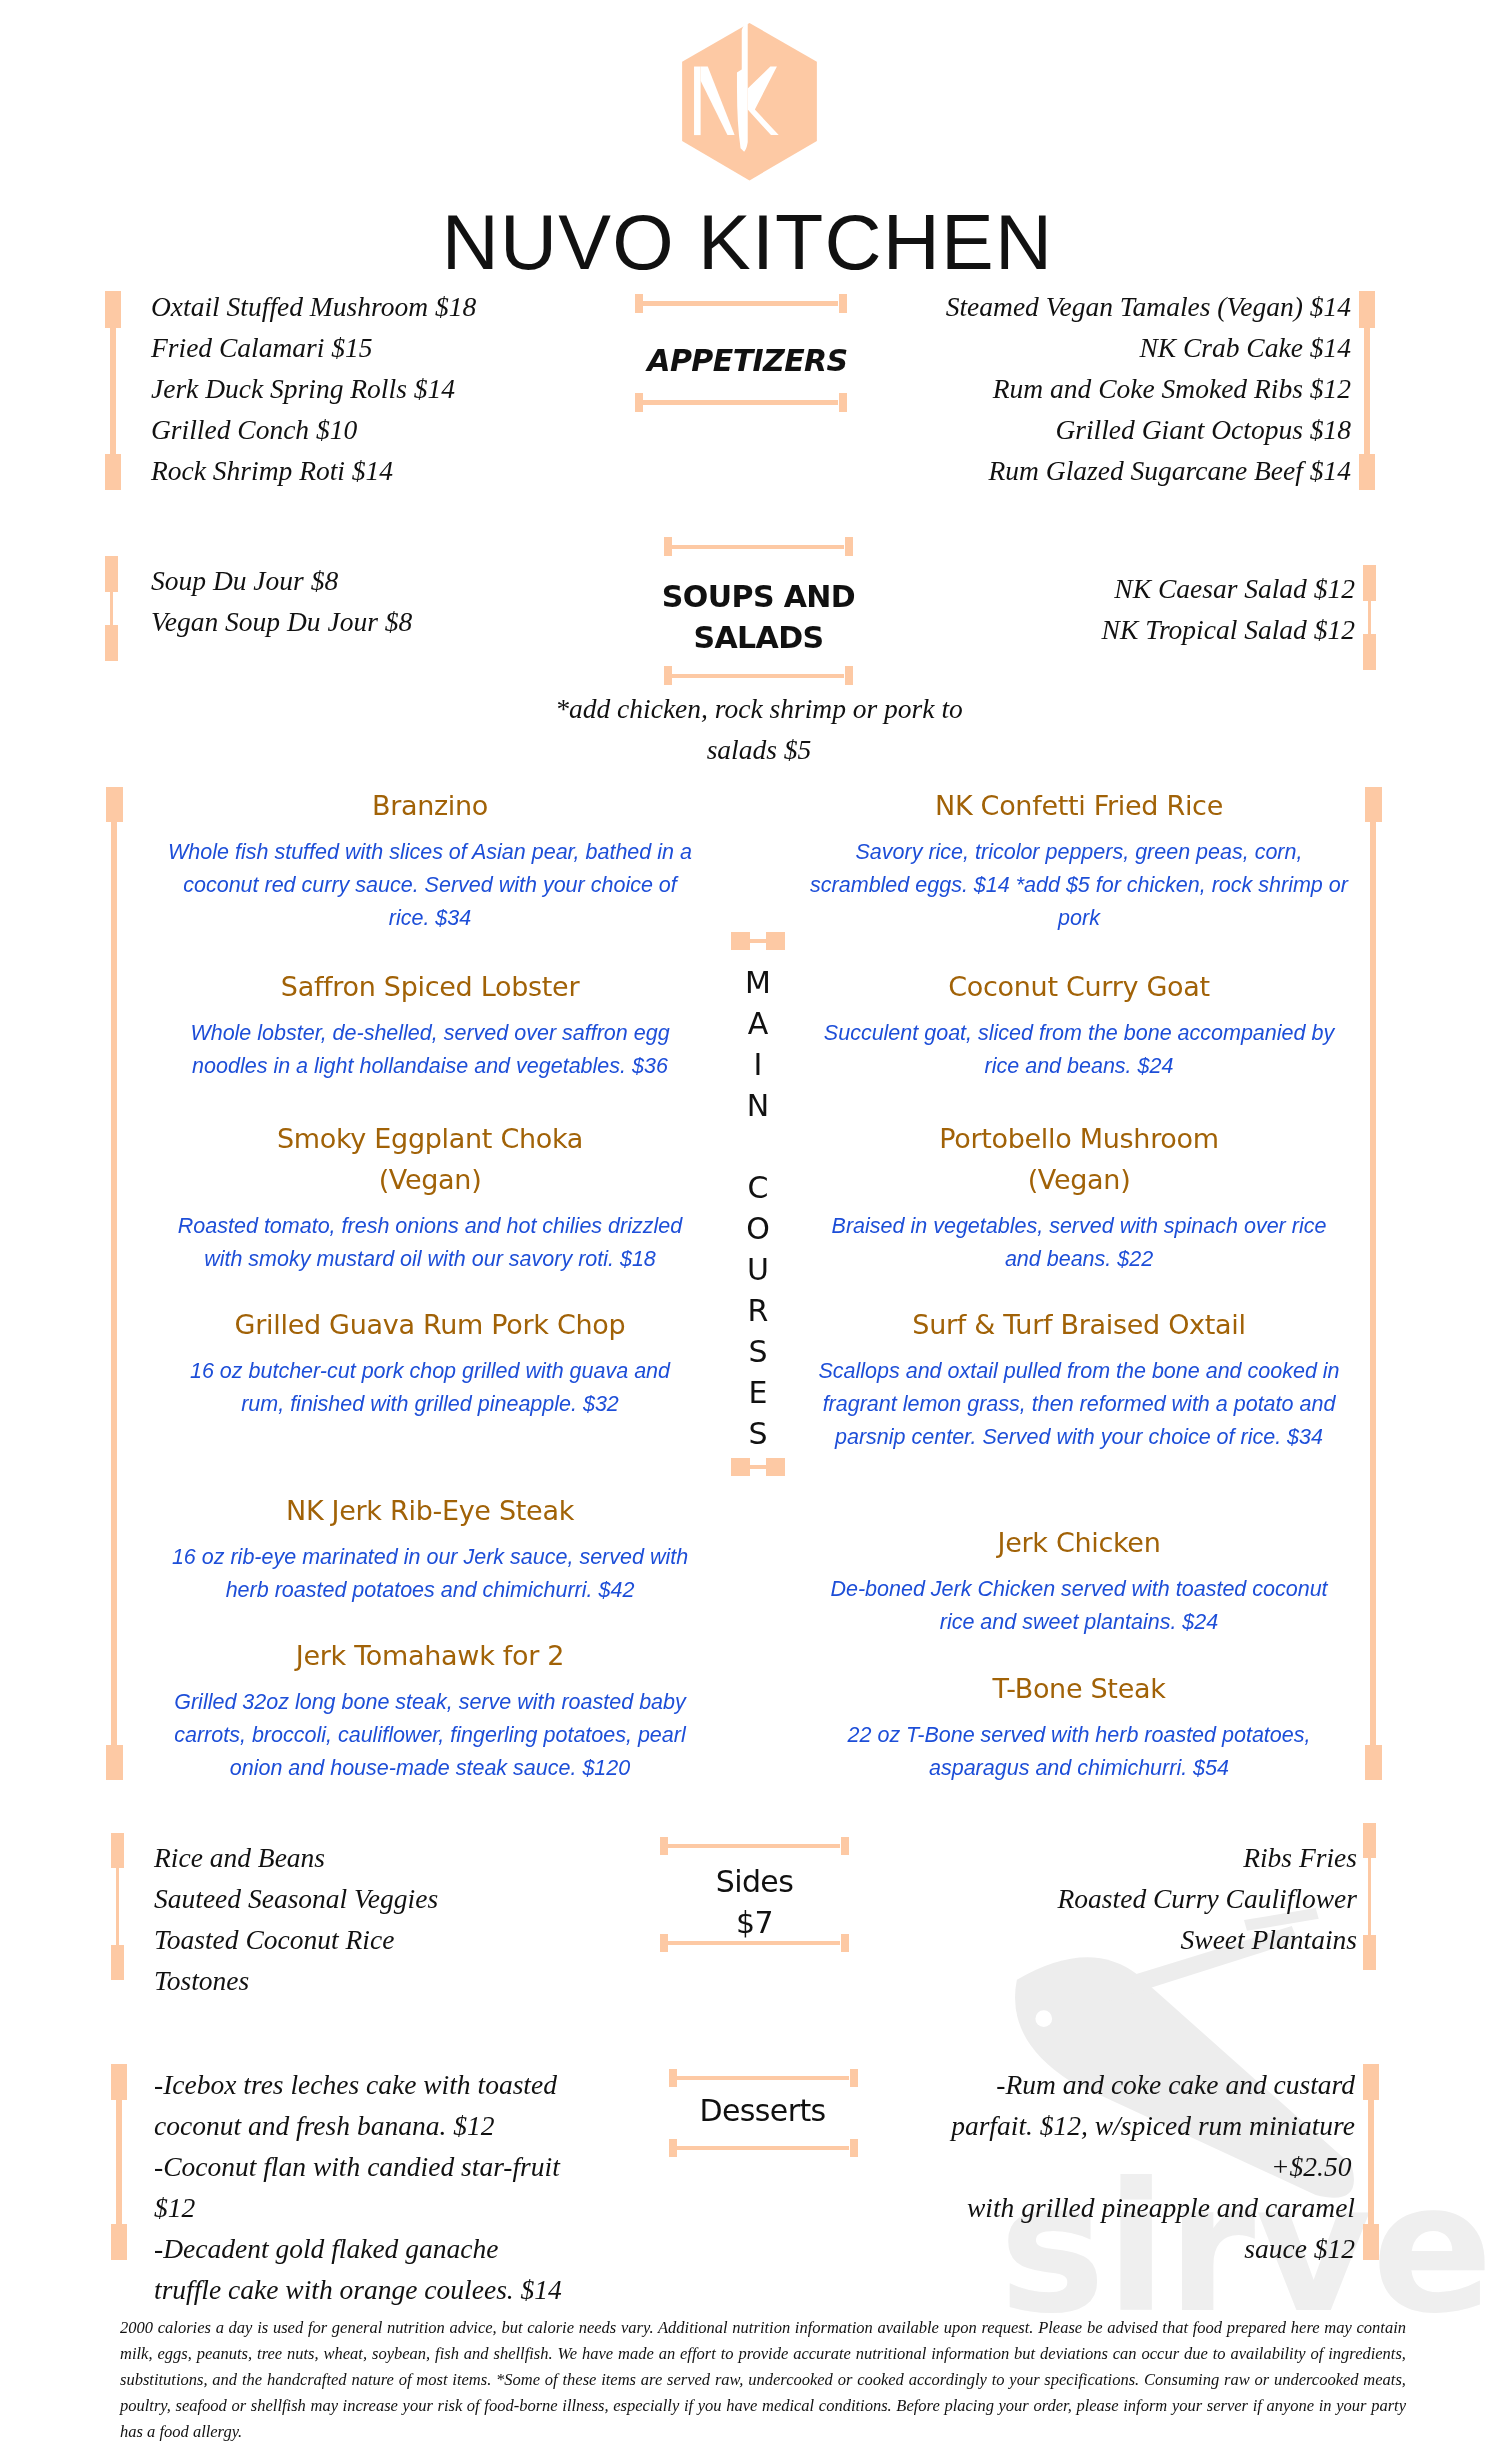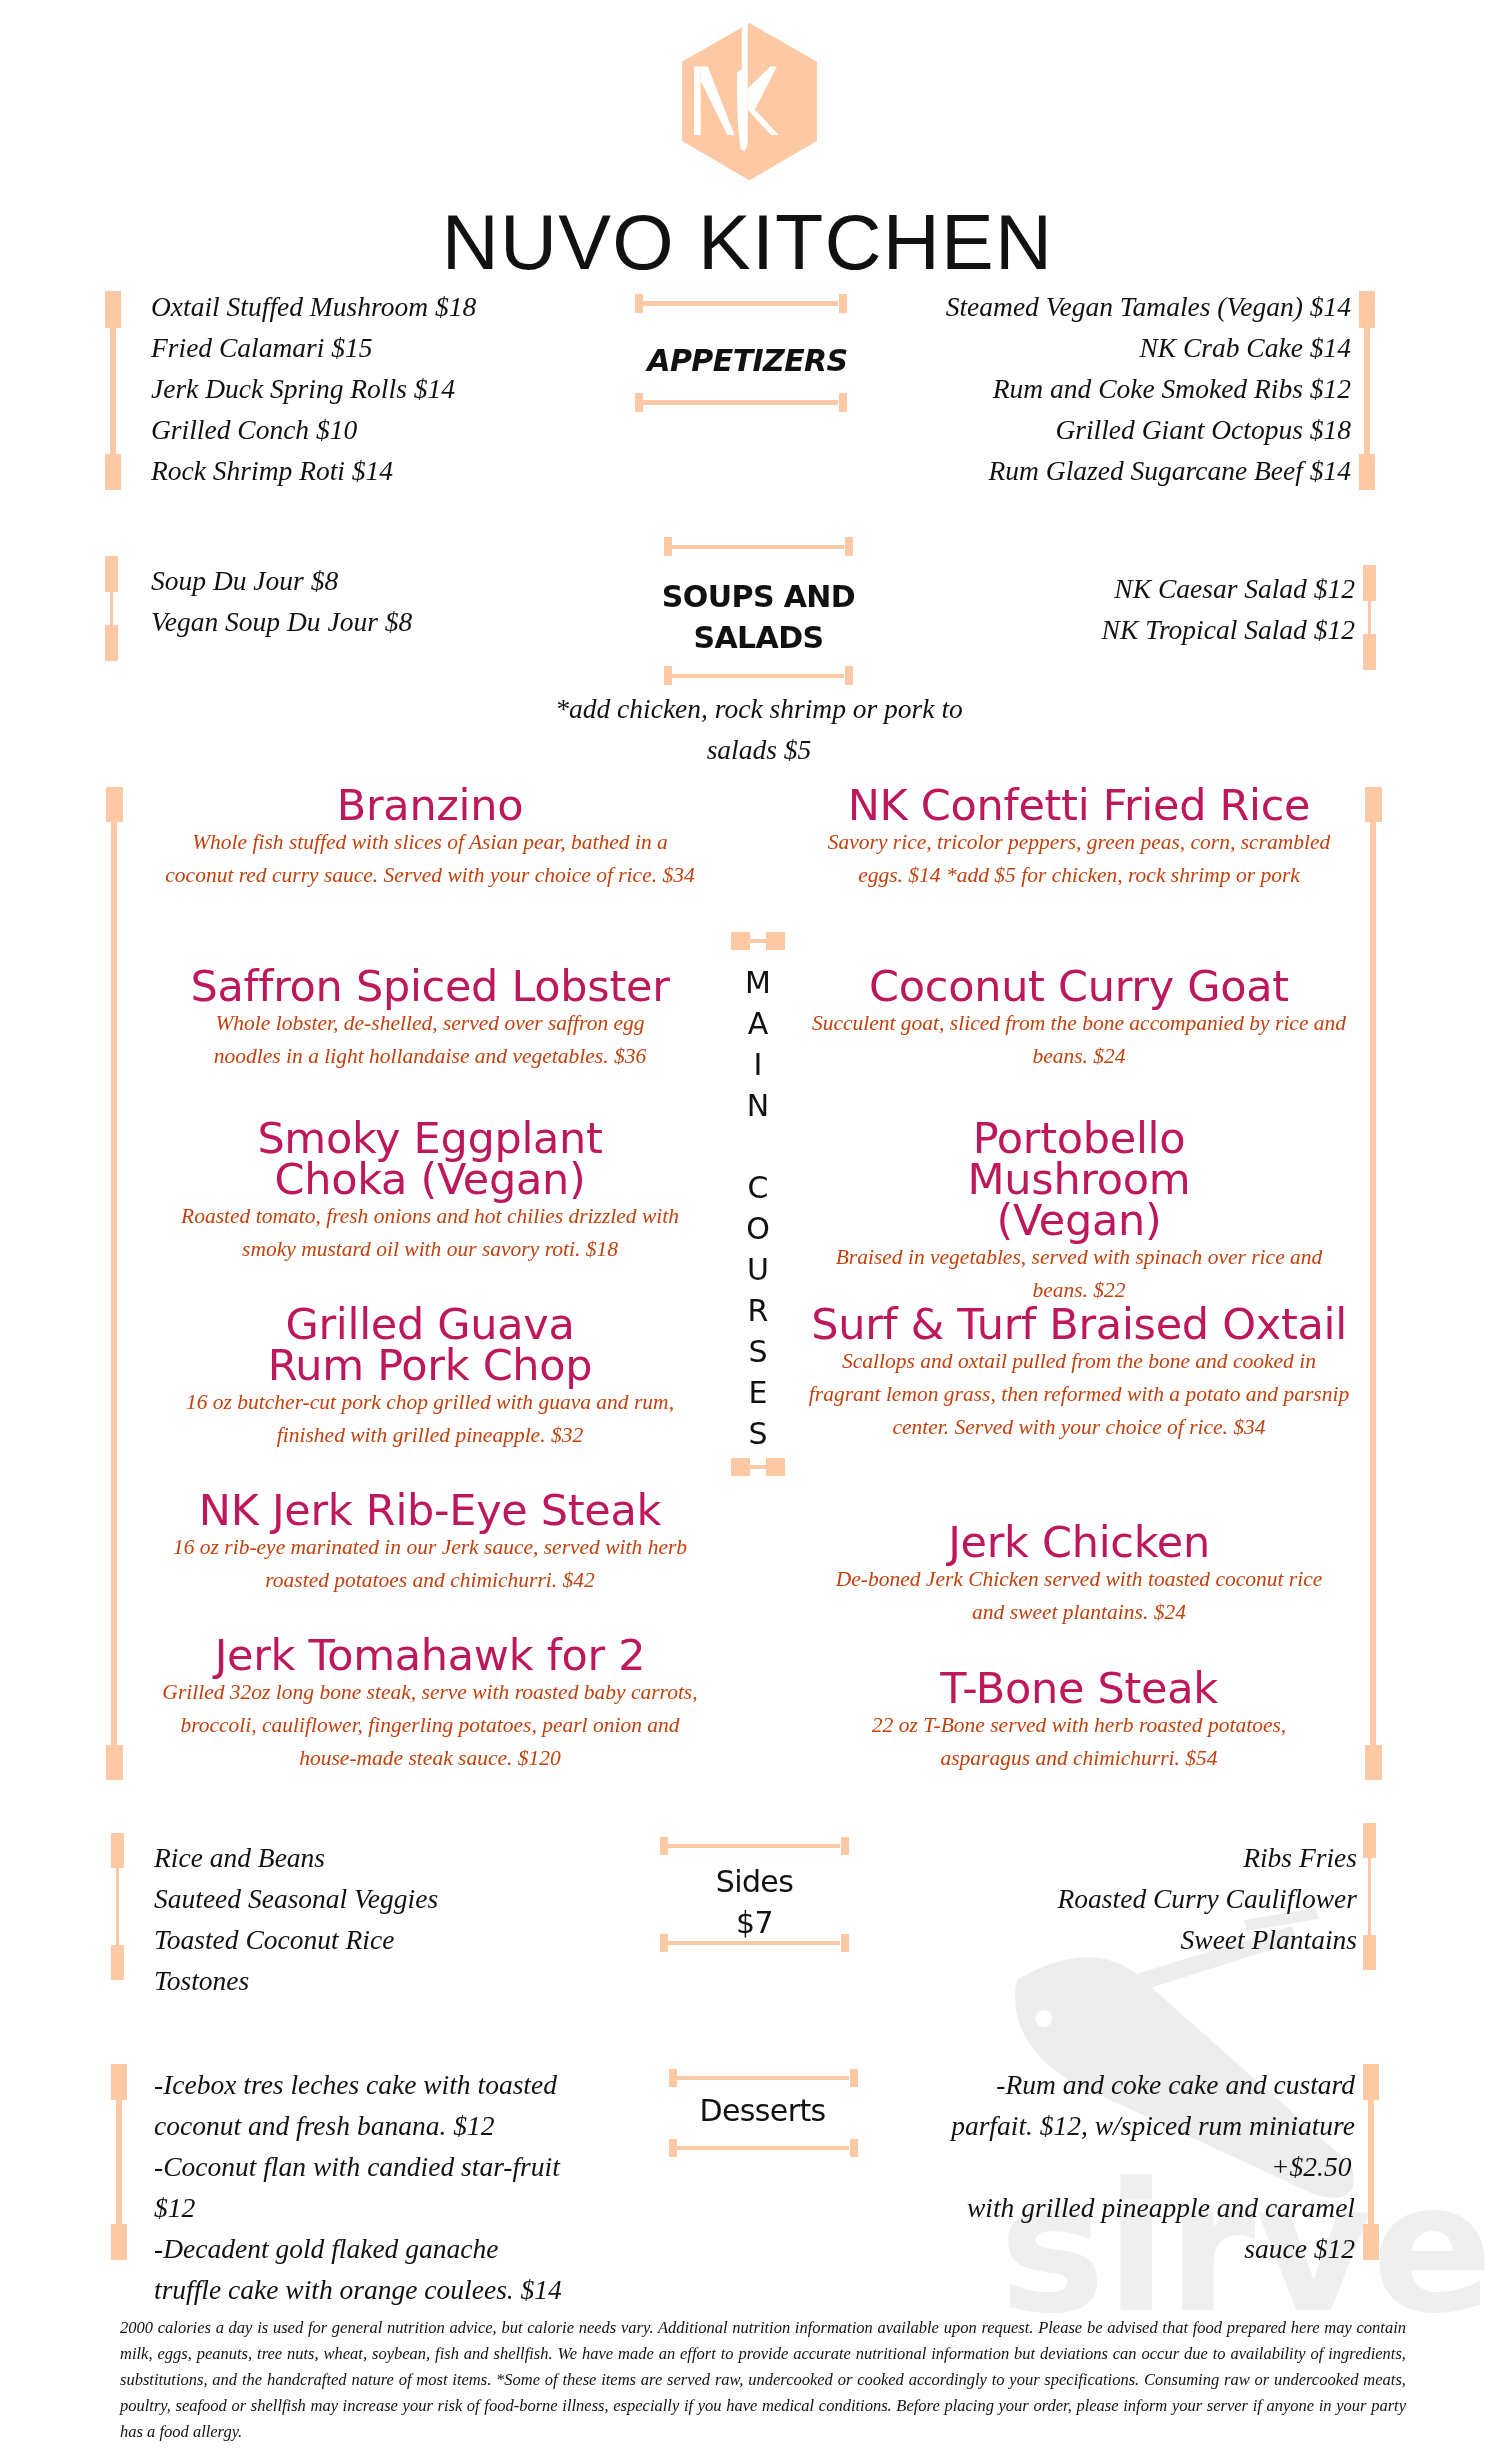--- a/index.html
+++ b/index.html
@@ -15,22 +15,22 @@
   .vbr .cap { position: absolute; left: 0; width: 100%; background: #FDC9A4; }
   .vbr .line { position: absolute; background: #FDC9A4; }
   
   .hbr { position: absolute; }
   .hbr .l, .hbr .r { position: absolute; top: 0; height: 100%; background: #FDC9A4; }
   .hbr .m { position: absolute; background: #FDC9A4; }
   .list-l { font-size: 27.5px; line-height: 41px; }
   .list-r { font-size: 27.5px; line-height: 41px; text-align: right; }
   .sec-head { text-align: center; font-family: "DejaVu Sans", sans-serif; font-weight: bold; font-size: 30px; letter-spacing: -0.6px; color: #111; }
   .dish { position: absolute; text-align: center; }
-  .dish .dn { font-family: "DejaVu Sans", sans-serif; font-size: 43px; line-height: 41px; color: #be185d; letter-spacing: -0.3px; }
-  .dish .dd { font-family: Liberation Serif, serif; font-style: italic; font-size: 21.5px; line-height: 33px; color: #c2410c; margin-top: 0; }
+  .dish .dn { font-family: "DejaVu Sans", sans-serif; font-size: 27px; line-height: 41px; color: #a16207; letter-spacing: -0.3px; }
+  .dish .dd { font-family: Liberation Sans, sans-serif; font-style: italic; font-size: 21.5px; line-height: 33px; color: #1d4ed8; margin-top: 10px; }
   .vert { text-align: center; font-family: "DejaVu Sans", sans-serif; font-size: 30px; line-height: 41px; }
   .footer { left: 120px; width: 1286px; top: 2315px; font-family: "Liberation Serif", serif; font-style: italic; font-size: 16.5px; line-height: 26px; text-align: justify; color: #111; }
   .wm { position: absolute; color: #efefef; font-family: "DejaVu Sans", sans-serif; font-weight: bold; }
 </style>
 </head>
 <body>
 
 <div class="abs" style="left:981px; top:1884px; width:514px; height:579px; z-index:0;">
   <svg width="514" height="359" viewBox="0 0 860 600" style="position:absolute; left:0; top:0;">
     <path d="M60 160 Q40 260 150 330 L560 520 Q640 540 620 470 L260 150 Q180 90 60 160 Z" fill="#ededed"></path>

